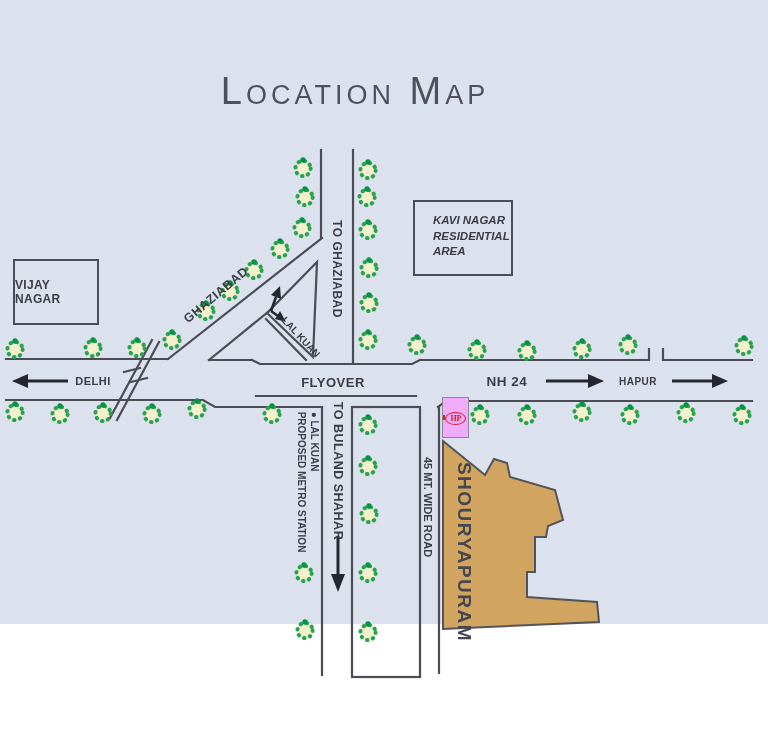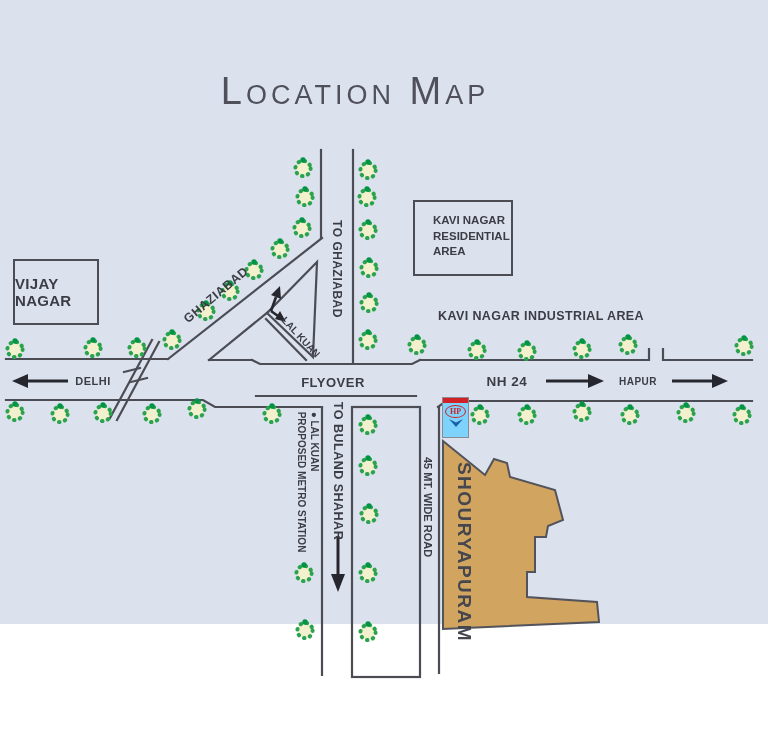--- a/index.html
+++ b/index.html
@@ -9,31 +9,31 @@
   #roads-svg{position:absolute;left:0;top:0;}
   .lbl{position:absolute;color:#3c3c44;font-weight:bold;white-space:nowrap;
        transform:translate(-50%,-50%);}
   .rot90{transform:translate(-50%,-50%) rotate(90deg);}
   .title{position:absolute;left:0;top:70px;width:710px;text-align:center;
          font-variant:small-caps;font-size:38px;letter-spacing:4px;
          color:#50505a;font-weight:400;}
   .box{position:absolute;border:2px solid #4c4c54;color:#3c3c44;
        font-weight:bold;background:transparent;box-sizing:border-box;}
   .box.center{display:flex;align-items:center;justify-content:center;}
-  #vijay-box{left:13px;top:259px;width:86px;height:66px;font-size:15px;letter-spacing:.3px;}
+  #vijay-box{left:13px;top:259px;width:86px;height:66px;font-size:12px;letter-spacing:.3px;}
   #kavi-box{left:413px;top:200px;width:100px;height:76px;font-size:11.5px;
-            line-height:15.5px;padding:11px 0 2px 18px;}
+            line-height:15.5px;padding:11px 0 2px 18px;font-style:italic;}
   #abes-box{left:208px;top:408px;width:55px;height:54px;font-size:10.5px;
             line-height:13.5px;padding:5px 0 0 7px;}
   .metro{line-height:13px;font-size:10px;font-weight:bold;color:#3c3c44;
          position:absolute;text-align:left;}
   
   #hp-box{position:absolute;left:442px;top:397px;width:27px;height:41px;
-          background:#7dd3fc;border:1.5px solid #8a8a95;box-sizing:border-box;
-          display:flex;flex-direction:column;align-items:center;}
+          background:#f0abfc;border:1.5px solid #8a8a95;box-sizing:border-box;
+          display:flex;align-items:center;}
   #hp-banner{width:100%;height:5px;background:#d22027;}
   #hp-oval{margin-top:2px;font-size:8px;font-weight:bold;color:#d22027;
            border:1.2px solid #d22027;border-radius:50%;padding:1px 4px;
            font-family:"Liberation Serif","DejaVu Serif",serif;line-height:9px;}
   #hp-wings{margin-top:1px;}
 </style>
 </head>
 <body>
 
 <div id="stage">
@@ -161,21 +161,20 @@
     <div>KAVI NAGAR</div>
     <div>RESIDENTIAL</div>
     <div>AREA</div>
   </div>
 
 
   <div class="lbl" style="left:93px;top:381px;font-size:11px;letter-spacing:.5px;">DELHI</div>
   <div class="lbl" style="left:333px;top:382px;font-size:13px;letter-spacing:.5px;">FLYOVER</div>
   <div class="lbl" style="left:507px;top:381px;font-size:13.5px;letter-spacing:.5px;">NH 24</div>
   <div class="lbl" style="left:638px;top:381px;font-size:10px;letter-spacing:.5px;">HAPUR</div>
-  <div class="lbl" style="left:541px;top:316px;font-size:12.5px;letter-spacing:.4px;">KAVI NAGAR INDUSTRIAL AREA</div>
   <div class="lbl" style="left:216px;top:295px;font-size:12.5px;letter-spacing:.5px;transform:translate(-50%,-50%) rotate(-40deg);">GHAZIABAD</div>
   <div class="lbl" style="left:301px;top:337px;font-size:10px;transform:translate(-50%,-50%) rotate(47deg);">LAL KUAN</div>
   <div class="lbl rot90" style="left:337px;top:269px;font-size:12px;letter-spacing:.5px;">TO GHAZIABAD</div>
   <div class="lbl rot90" style="left:338px;top:471px;font-size:12.5px;letter-spacing:.5px;">TO BULAND SHAHAR</div>
   <div class="metro rot90" style="left:308px;top:482px;transform-origin:center;transform:translate(-50%,-50%) rotate(90deg);">
     <div>● LAL KUAN</div>
     <div>PROPOSED METRO STATION</div>
   </div>
   <div class="lbl rot90" style="left:428px;top:507px;font-size:11px;">45 MT. WIDE ROAD</div>
   <div class="lbl rot90" style="left:464px;top:552px;font-size:19px;letter-spacing:1.5px;color:#46464e;">SHOURYAPURAM</div>

